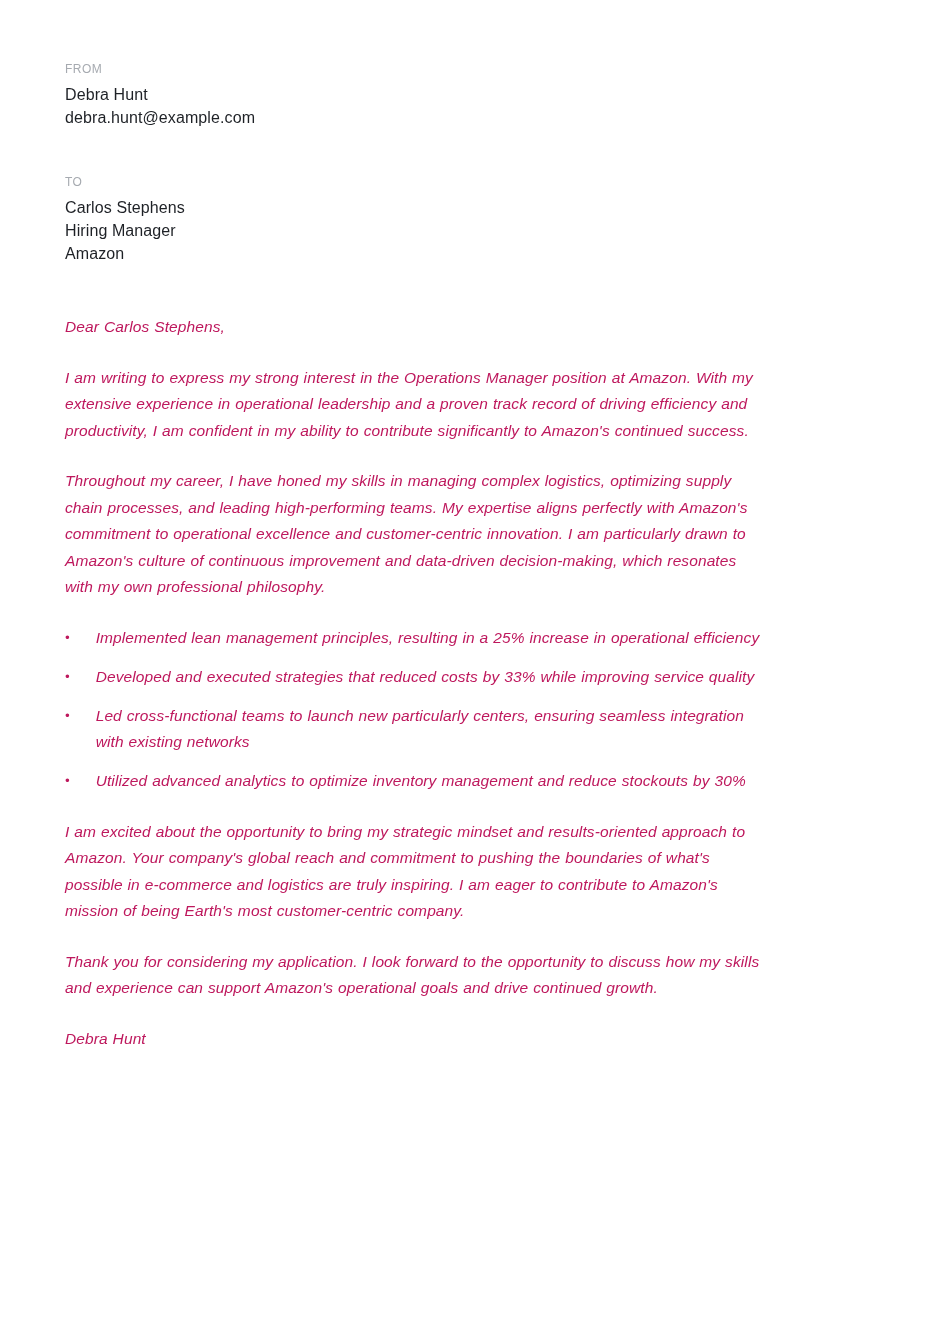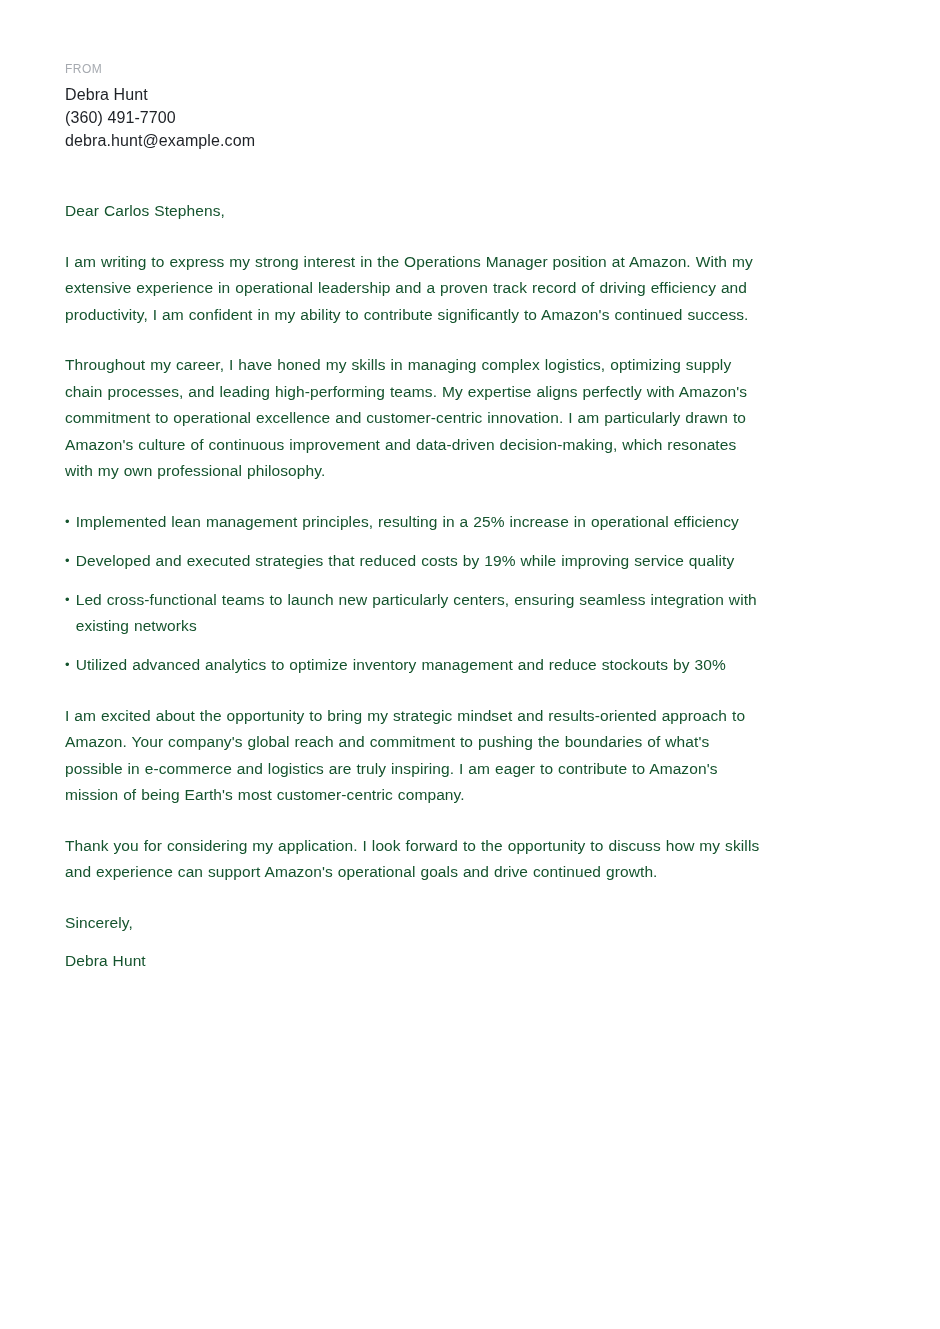--- a/index.html
+++ b/index.html
@@ -31,91 +31,96 @@
     font-size: 16px;
     line-height: 23px;
     color: #1e2126;
     letter-spacing: 0.1px;
   }
   .from-block { margin-bottom: 46px; }
   .to-block   { margin-bottom: 49px; }
 
   .letter-body {
     max-width: 816px;
-    color: #14532d;
+    color: #be185d;
     font-size: 15.5px;
     line-height: 26.5px;
     letter-spacing: 0.1px;
     word-spacing: 0.5px;
+    font-style: italic;
   }
   .salutation {
     margin: 0 0 24px 0;
   }
   .para {
     margin: 16px 0 24px 0;
   }
   .bullet-item {
     margin: 0 0 12.5px 0;
     display: flex;
   }
   .bullet-item:last-of-type { margin-bottom: 24px; }
   .bullet-marker {
     flex: 0 0 auto;
     padding-right: 6px;
     font-size: 13px;
     line-height: 26.5px;
   }
-  .bullet-text { flex: 1 1 auto; }
+  .bullet-text { flex: 1 1 auto; margin-left: 20px; }
   .signoff {
     margin: 0 0 11.5px 0;
   }
   .signature {
     margin: 0;
   }
 </style>
 </head>
 <body>
 
 <div class="page">
 
   <div class="from-block">
     <div class="addr-label">FROM</div>
     <div class="addr-line">Debra Hunt</div>
-    <div class="addr-line">(360) 491-7700</div>
     <div class="addr-line">debra.hunt@example.com</div>
   </div>
 
+  <div class="to-block">
+    <div class="addr-label">TO</div>
+    <div class="addr-line">Carlos Stephens</div>
+    <div class="addr-line">Hiring Manager</div>
+    <div class="addr-line">Amazon</div>
+  </div>
 
   <div class="letter-body">
 
     <p class="salutation">Dear Carlos Stephens,</p>
 
     <p class="para">I am writing to express my strong interest in the Operations Manager position at Amazon. With my extensive experience in operational leadership and a proven track record of driving efficiency and productivity, I am confident in my ability to contribute significantly to Amazon's continued success.</p>
     <p class="para">Throughout my career, I have honed my skills in managing complex logistics, optimizing supply chain processes, and leading high-performing teams. My expertise aligns perfectly with Amazon's commitment to operational excellence and customer-centric innovation. I am particularly drawn to Amazon's culture of continuous improvement and data-driven decision-making, which resonates with my own professional philosophy.</p>
 
     <div class="bullet-list">
       <div class="bullet-item">
         <span class="bullet-marker">•</span>
         <span class="bullet-text">Implemented lean management principles, resulting in a 25% increase in operational efficiency</span>
       </div>
       <div class="bullet-item">
         <span class="bullet-marker">•</span>
-        <span class="bullet-text">Developed and executed strategies that reduced costs by 19% while improving service quality</span>
+        <span class="bullet-text">Developed and executed strategies that reduced costs by 33% while improving service quality</span>
       </div>
       <div class="bullet-item">
         <span class="bullet-marker">•</span>
         <span class="bullet-text">Led cross-functional teams to launch new particularly centers, ensuring seamless integration with existing networks</span>
       </div>
       <div class="bullet-item">
         <span class="bullet-marker">•</span>
         <span class="bullet-text">Utilized advanced analytics to optimize inventory management and reduce stockouts by 30%</span>
       </div>
     </div>
 
     <p class="para">I am excited about the opportunity to bring my strategic mindset and results-oriented approach to Amazon. Your company's global reach and commitment to pushing the boundaries of what's possible in e-commerce and logistics are truly inspiring. I am eager to contribute to Amazon's mission of being Earth's most customer-centric company.</p>
     <p class="para">Thank you for considering my application. I look forward to the opportunity to discuss how my skills and experience can support Amazon's operational goals and drive continued growth.</p>
 
-    <p class="signoff">Sincerely,</p>
     <p class="signature">Debra Hunt</p>
 
   </div>
 
 </div>
 
 </body></html>

